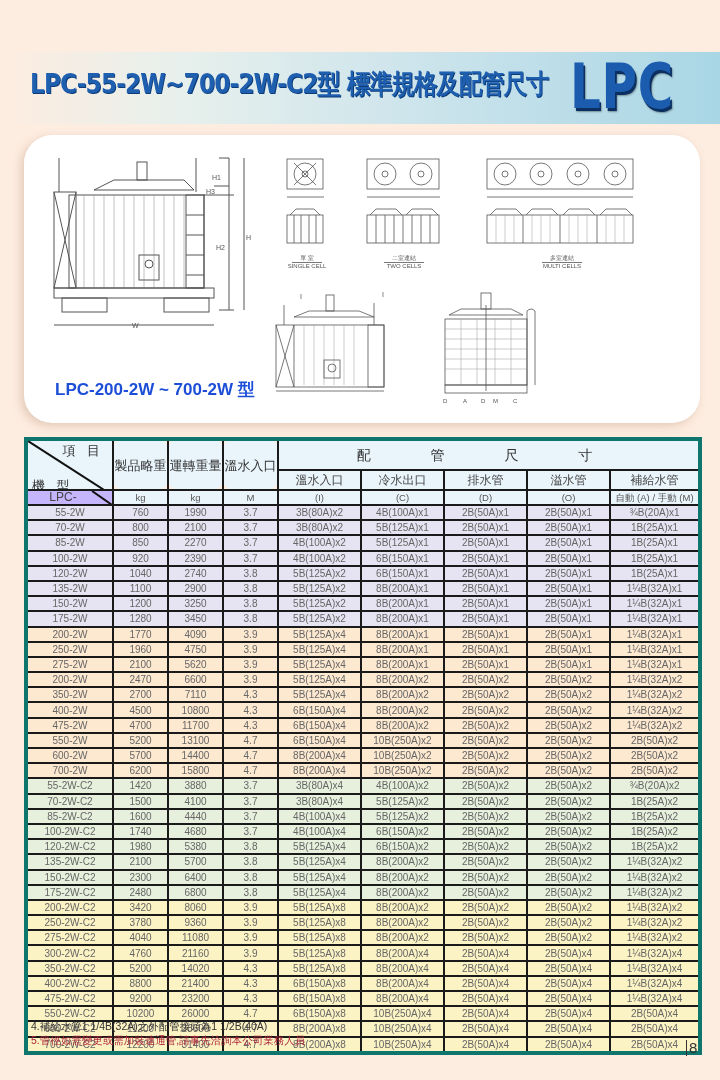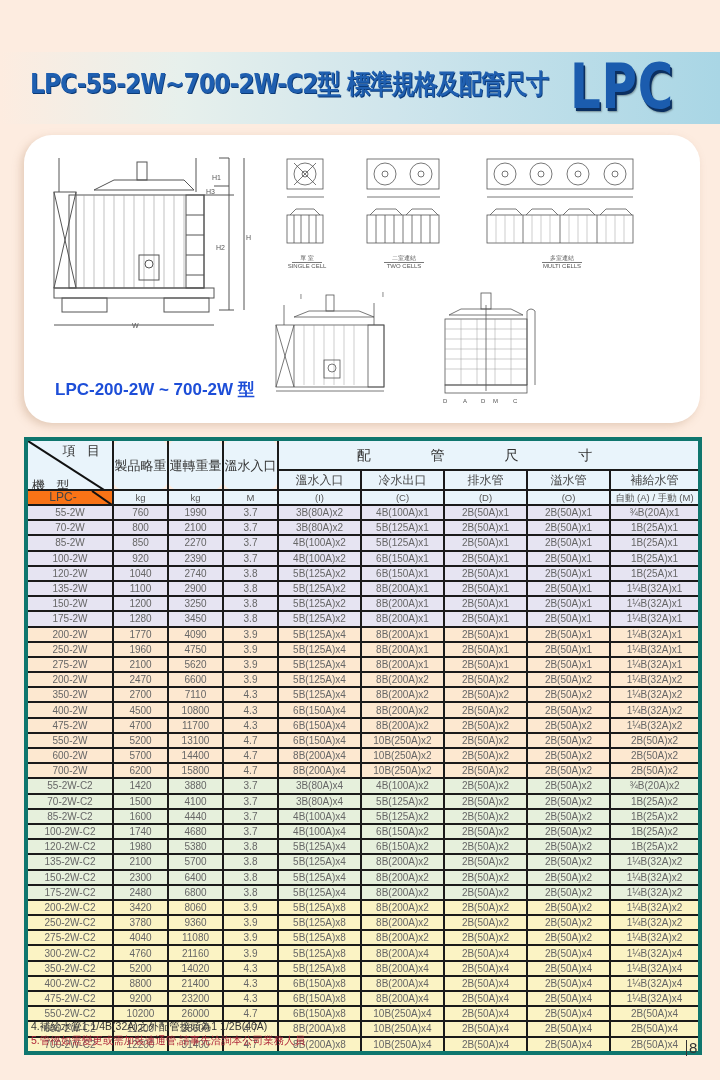--- a/index.html
+++ b/index.html
@@ -289,21 +289,21 @@
       <th colspan="5" class="pipe-title">配 管 尺 寸</th>
     </tr>
     <tr>
       <th class="sub">溫水入口</th>
       <th class="sub">冷水出口</th>
       <th class="sub">排水管</th>
       <th class="sub">溢水管</th>
       <th class="sub">補給水管</th>
     </tr>
     <tr>
-      <th class="unit diag-cell" style="background:#f97316;">
+      <th class="unit diag-cell" style="background:#c4b5fd;">
         <svg width="87" height="16" viewBox="0 0 87 16">
             <line x1="64" y1="0" x2="87" y2="16" stroke="#111" stroke-width="2"></line>
           </svg>
         <span style="position:relative;font-size:12px;color:#444;margin-left:-14px;">LPC-</span>
       </th>
       <th class="unit">kg</th>
       <th class="unit">kg</th>
       <th class="unit">M</th>
       <th class="unit">(I)</th>
       <th class="unit">(C)</th>

